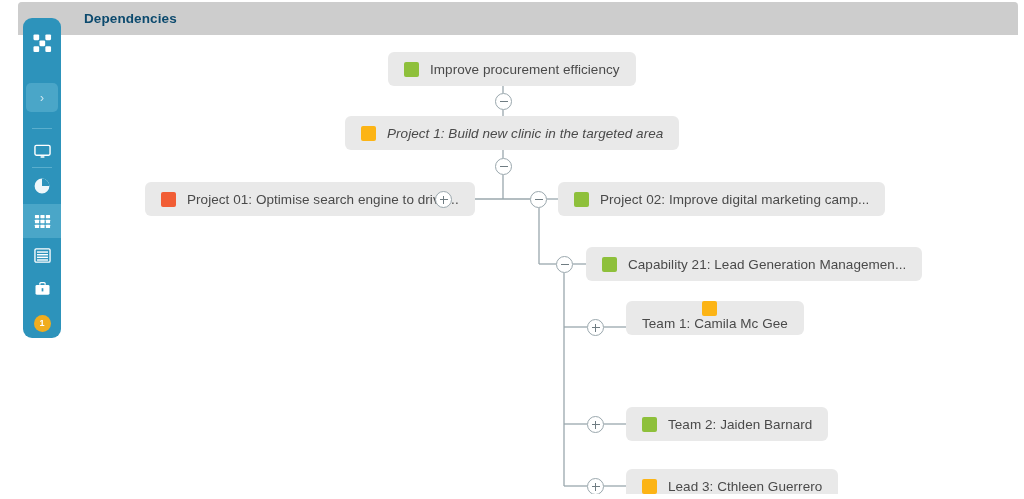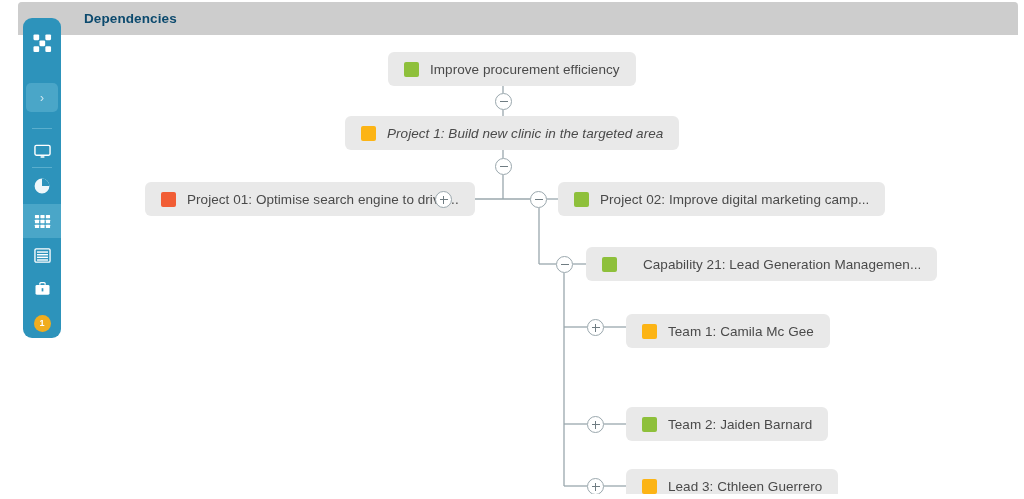--- a/index.html
+++ b/index.html
@@ -229,26 +229,26 @@
   <div class="node" style="left:127px; top:147px;">
     <span class="swatch" style="background:#f15d35;"></span>
     <span class="node-label">Project 01: Optimise search engine to drive...</span>
   </div>
 
   <div class="node" style="left:540px; top:147px;">
     <span class="swatch" style="background:#8ec03b;"></span>
     <span class="node-label">Project 02: Improve digital marketing camp...</span>
   </div>
 
-  <div class="node" style="left:568px; top:212px;gap:15px;">
+  <div class="node" style="left:568px; top:212px;">
     <span class="swatch" style="background:#8ec03b;"></span>
     <span class="node-label">Capability 21: Lead Generation Managemen...</span>
   </div>
 
-  <div class="node" style="left:608px; top:279px;">
+  <div class="node" style="left:608px; top:266px;flex-direction:column;">
     <span class="swatch" style="background:#fcb415;"></span>
     <span class="node-label">Team 1: Camila Mc Gee</span>
   </div>
 
   <div class="node" style="left:608px; top:372px;text-align:center;">
     <span class="swatch" style="background:#8ec03b;"></span>
     <span class="node-label">Team 2: Jaiden Barnard</span>
   </div>
 
   <div class="node" style="left:608px; top:434px;">

